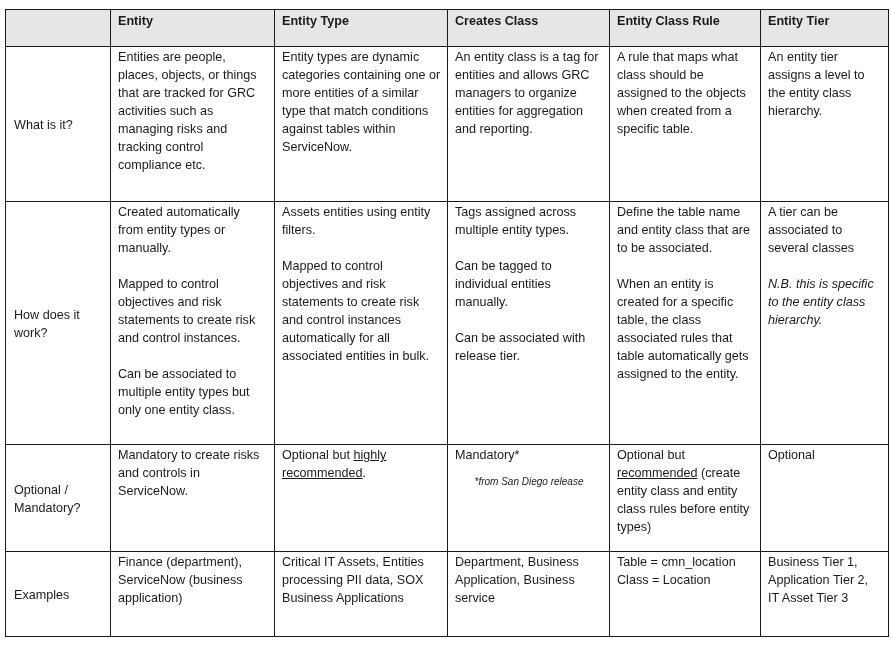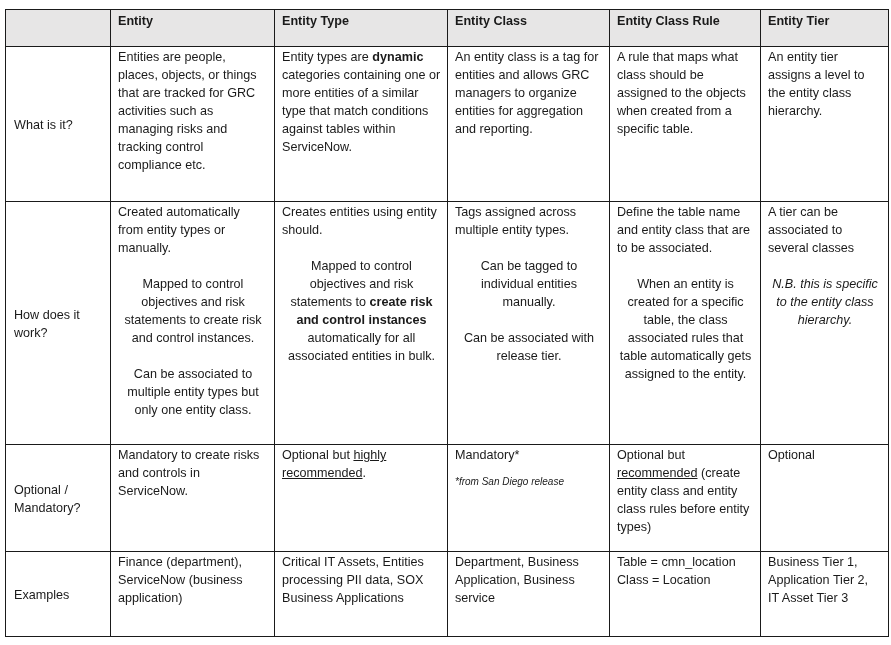--- a/index.html
+++ b/index.html
@@ -42,49 +42,50 @@
     table.grid tbody th.rowhead {
       vertical-align: middle;
       font-weight: normal;
       padding-left: 8px;
     }
     .r1 { height: 155px; }
     .r2 { height: 243px; }
     .r3 { height: 107px; }
     .r4 { height: 85px; }
     .para { margin: 0; }
-    .gap { margin-top: 18px; text-align: center; }
-    b { font-weight: bold; }
+    .gap { margin-top: 18px; }
+    b { font-weight: normal; }
     .u { text-decoration: underline; }
     .it { font-style: italic; }
     .note {
       font-style: italic;
       font-size: 10px;
       margin-top: 9px;
       display: block;
+      text-align: center;
     }
   </style>
 </head>
 <body>
 
 <table class="grid">
   <colgroup>
     <col style="width:105px">
     <col style="width:164px">
     <col style="width:173px">
     <col style="width:162px">
     <col style="width:151px">
     <col style="width:128px">
   </colgroup>
   <thead>
     <tr>
       <th></th>
       <th>Entity</th>
       <th>Entity Type</th>
-      <th>Entity Class</th>
+      <th>Creates Class</th>
       <th>Entity Class Rule</th>
       <th>Entity Tier</th>
     </tr>
   </thead>
   <tbody>
 
     <tr class="r1">
       <th class="rowhead">What is it?</th>
       <td>
         <p class="para">Entities are people, places, objects, or things that are tracked for GRC activities such as managing risks and tracking control compliance etc.</p>
@@ -104,21 +105,21 @@
     </tr>
 
     <tr class="r2">
       <th class="rowhead">How does it work?</th>
       <td>
         <p class="para">Created automatically from entity types or manually.</p>
         <p class="para gap">Mapped to control objectives and risk statements to create risk and control instances.</p>
         <p class="para gap">Can be associated to multiple entity types but only one entity class.</p>
       </td>
       <td>
-        <p class="para">Creates entities using entity should.</p>
+        <p class="para">Assets entities using entity filters.</p>
         <p class="para gap"><span>Mapped to control objectives and risk statements to </span><b>create risk and control instances</b><span> automatically for all associated entities in bulk.</span></p>
       </td>
       <td>
         <p class="para">Tags assigned across multiple entity types.</p>
         <p class="para gap">Can be tagged to individual entities manually.</p>
         <p class="para gap">Can be associated with release tier.</p>
       </td>
       <td>
         <p class="para">Define the table name and entity class that are to be associated.</p>
         <p class="para gap">When an entity is created for a specific table, the class associated rules that table automatically gets assigned to the entity.</p>

